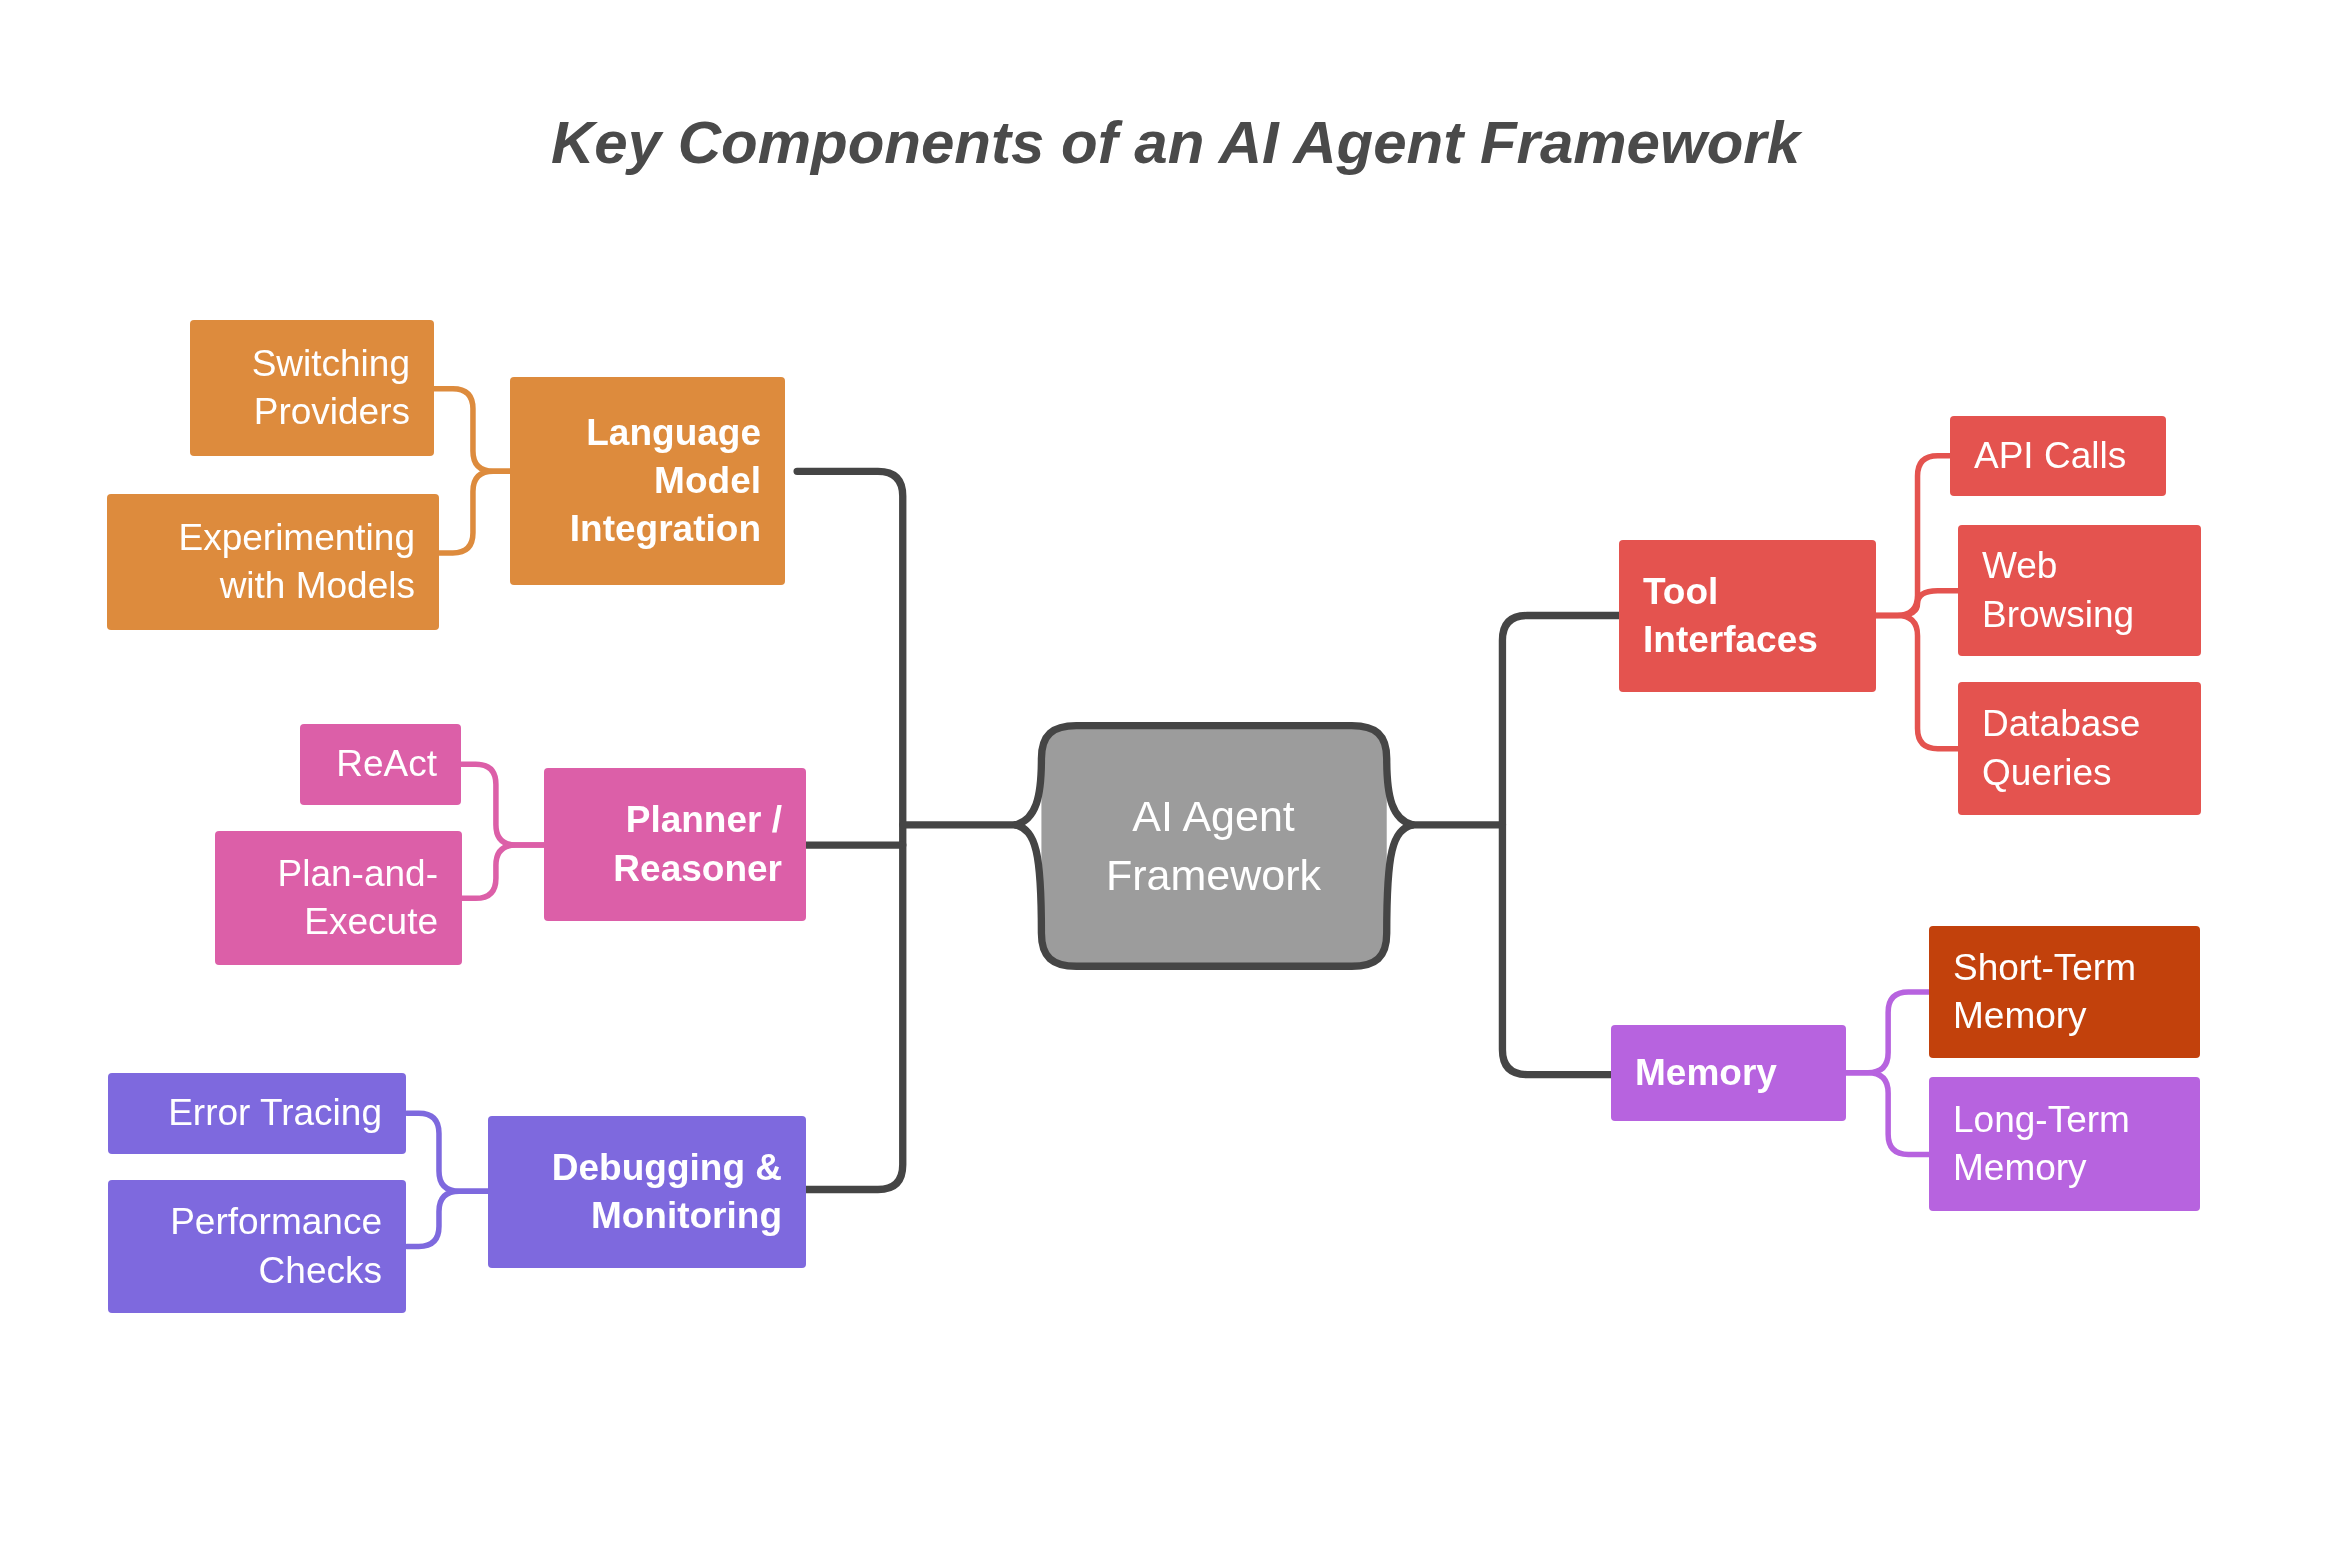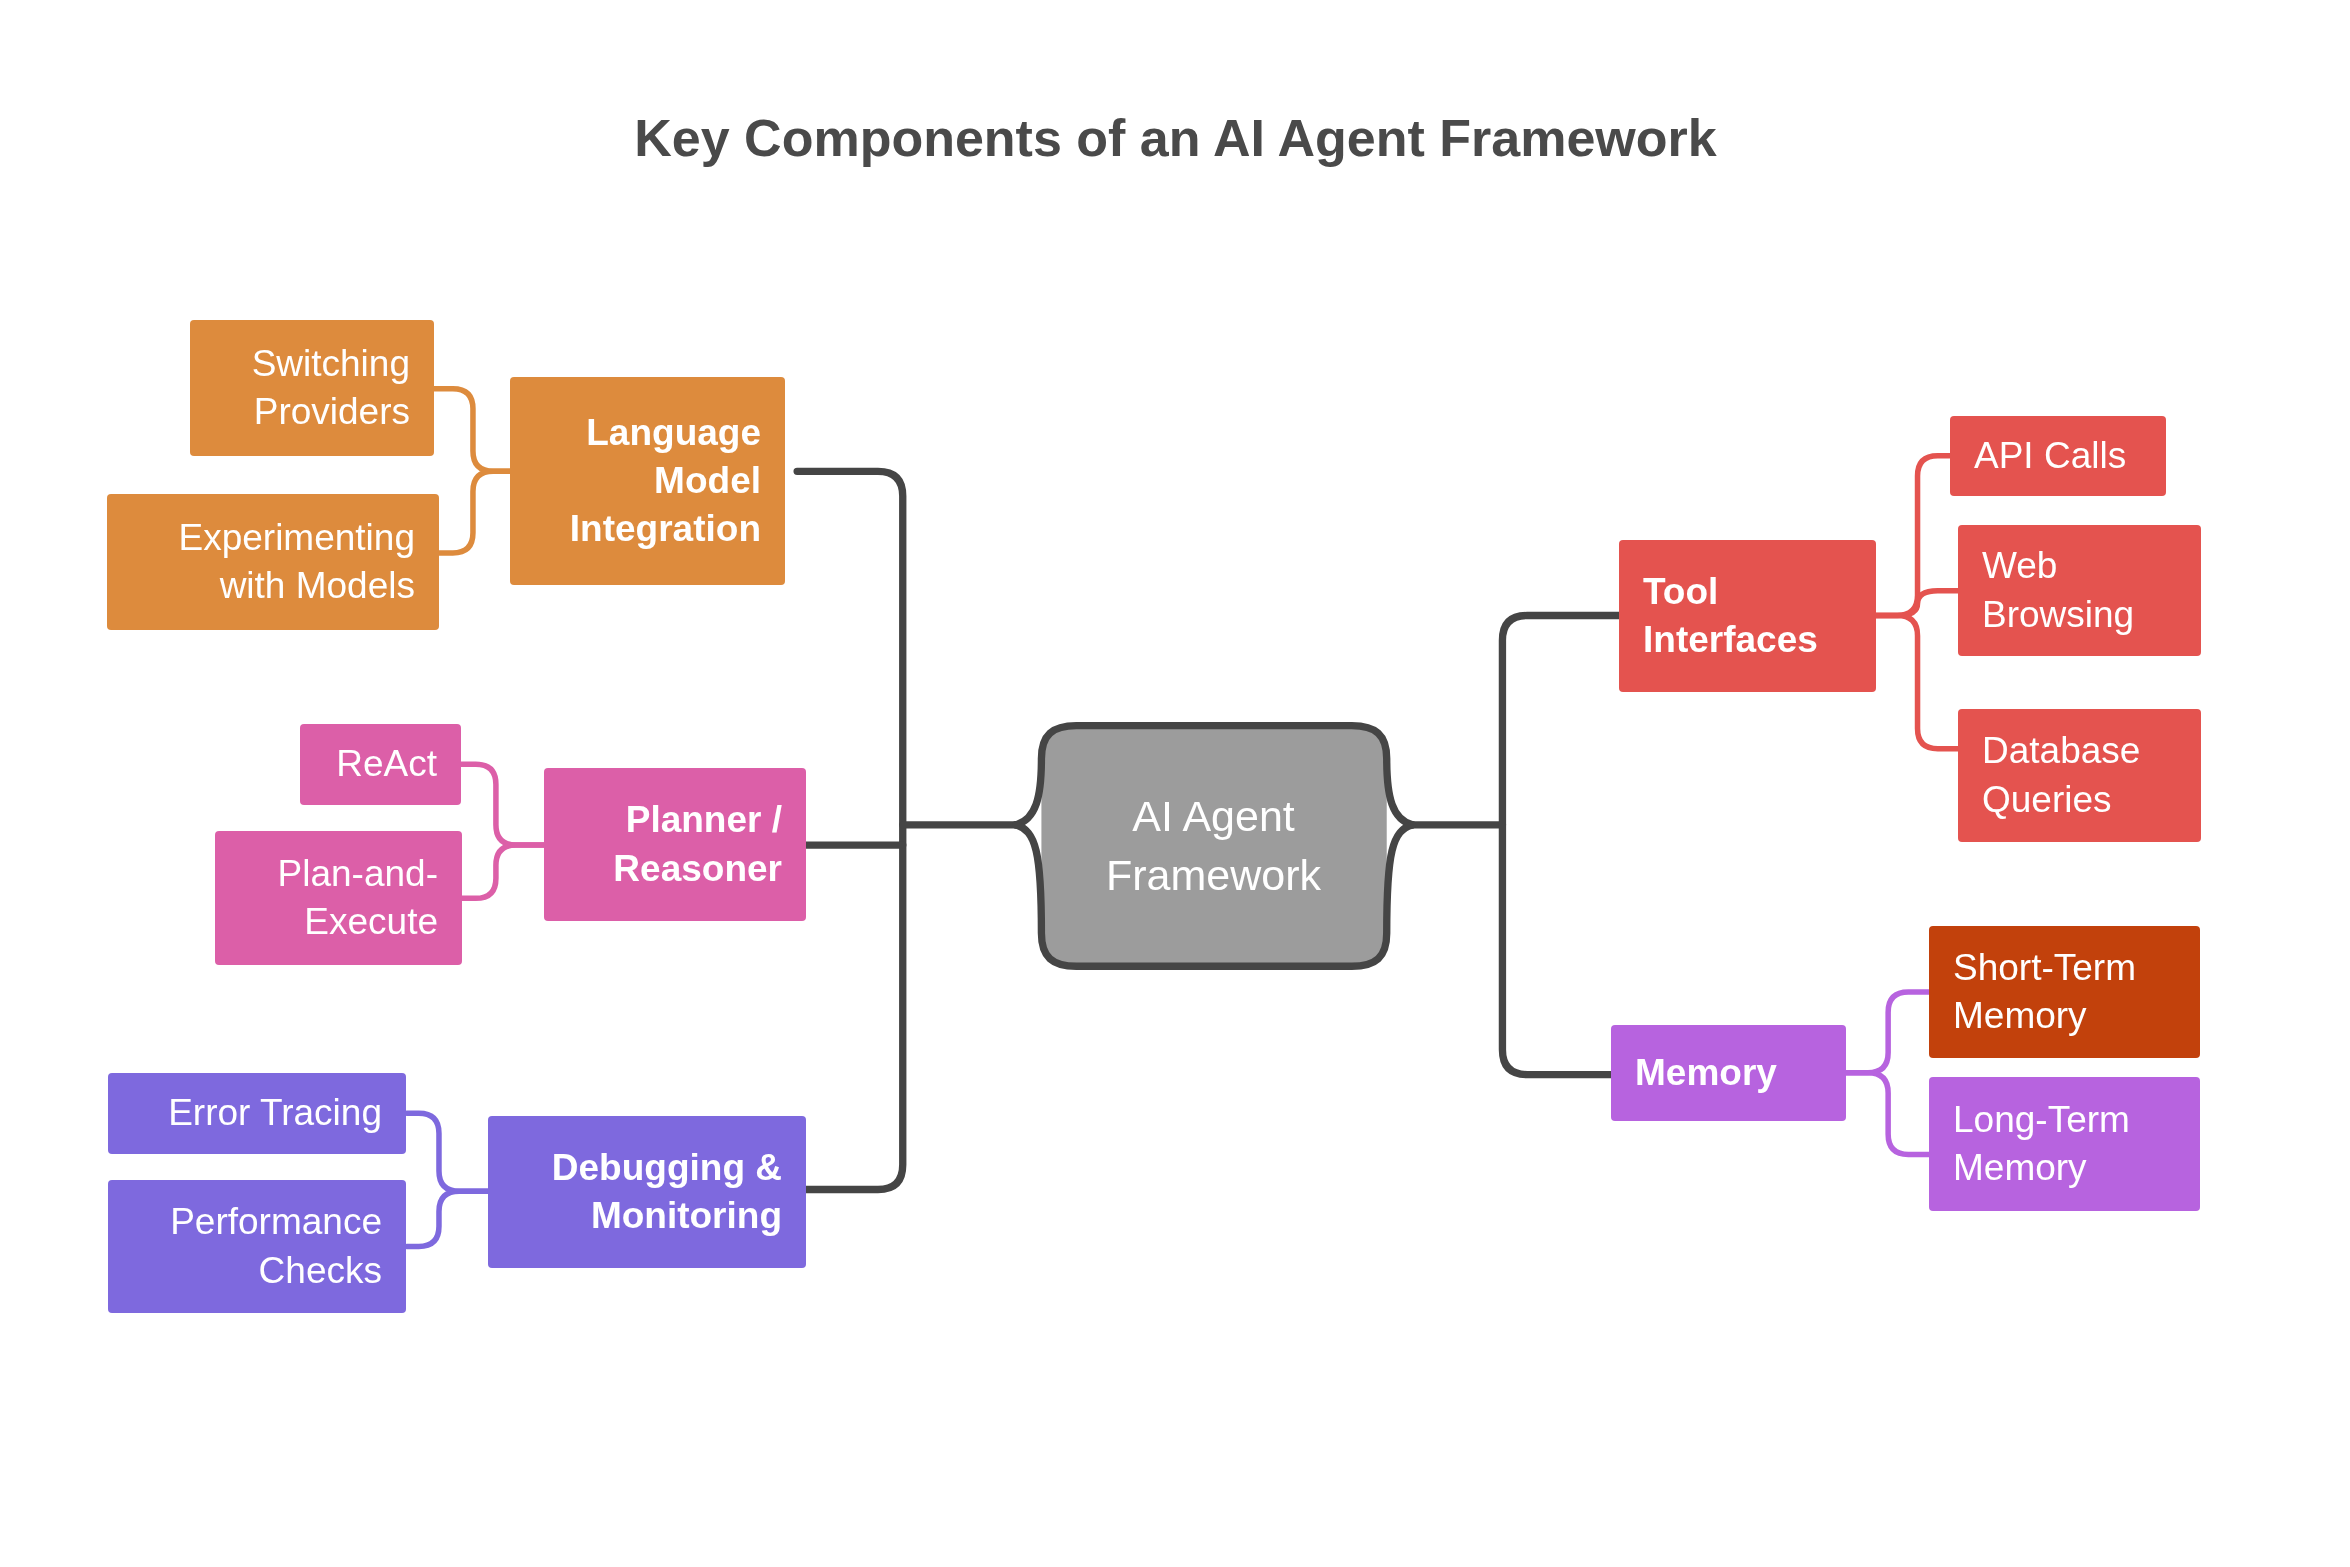--- a/index.html
+++ b/index.html
@@ -8,23 +8,24 @@
     width: 2351px;
     height: 1568px;
     background: #ffffff;
     overflow: hidden;
     font-family: "Liberation Sans", sans-serif;
   }
   .diagram-title {
     position: absolute;
     left: 0; right: 0; top: 108px;
     text-align: center;
-    font-size: 52px;
+    font-size: 60px;
     font-weight: bold;
     letter-spacing: 0px;
+    font-style: italic;
   }
   svg.wires {
     position: absolute;
     left: 0; top: 0;
     width: 2351px; height: 1568px;
     z-index: 1;
   }
   .node {
     position: absolute;
     z-index: 2;
@@ -138,21 +139,21 @@
     <span class="lbl">Tool
 Interfaces</span>
   </div>
   <div class="node align-left" style="left: 1950px; top: 416px; width: 216px; height: 80px; background: rgb(228, 83, 79);">
     <span class="lbl">API Calls</span>
   </div>
   <div class="node align-left" style="left: 1958px; top: 525px; width: 243px; height: 131px; background: rgb(228, 83, 79);">
     <span class="lbl">Web
 Browsing</span>
   </div>
-  <div class="node align-left" style="left: 1958px; top: 709px; width: 243px; height: 133px; background: rgb(228, 83, 79);">
+  <div class="node align-left" style="left: 1958px; top: 682px; width: 243px; height: 133px; background: rgb(228, 83, 79);">
     <span class="lbl">Database
 Queries</span>
   </div>
 
   <div class="node parent align-left" style="left: 1611px; top: 1025px; width: 235px; height: 96px; background: rgb(183, 99, 223);">
     <span class="lbl">Memory</span>
   </div>
   <div class="node align-left" style="left: 1929px; top: 926px; width: 271px; height: 132px; background: #c2410c;">
     <span class="lbl">Short-Term
 Memory</span>

